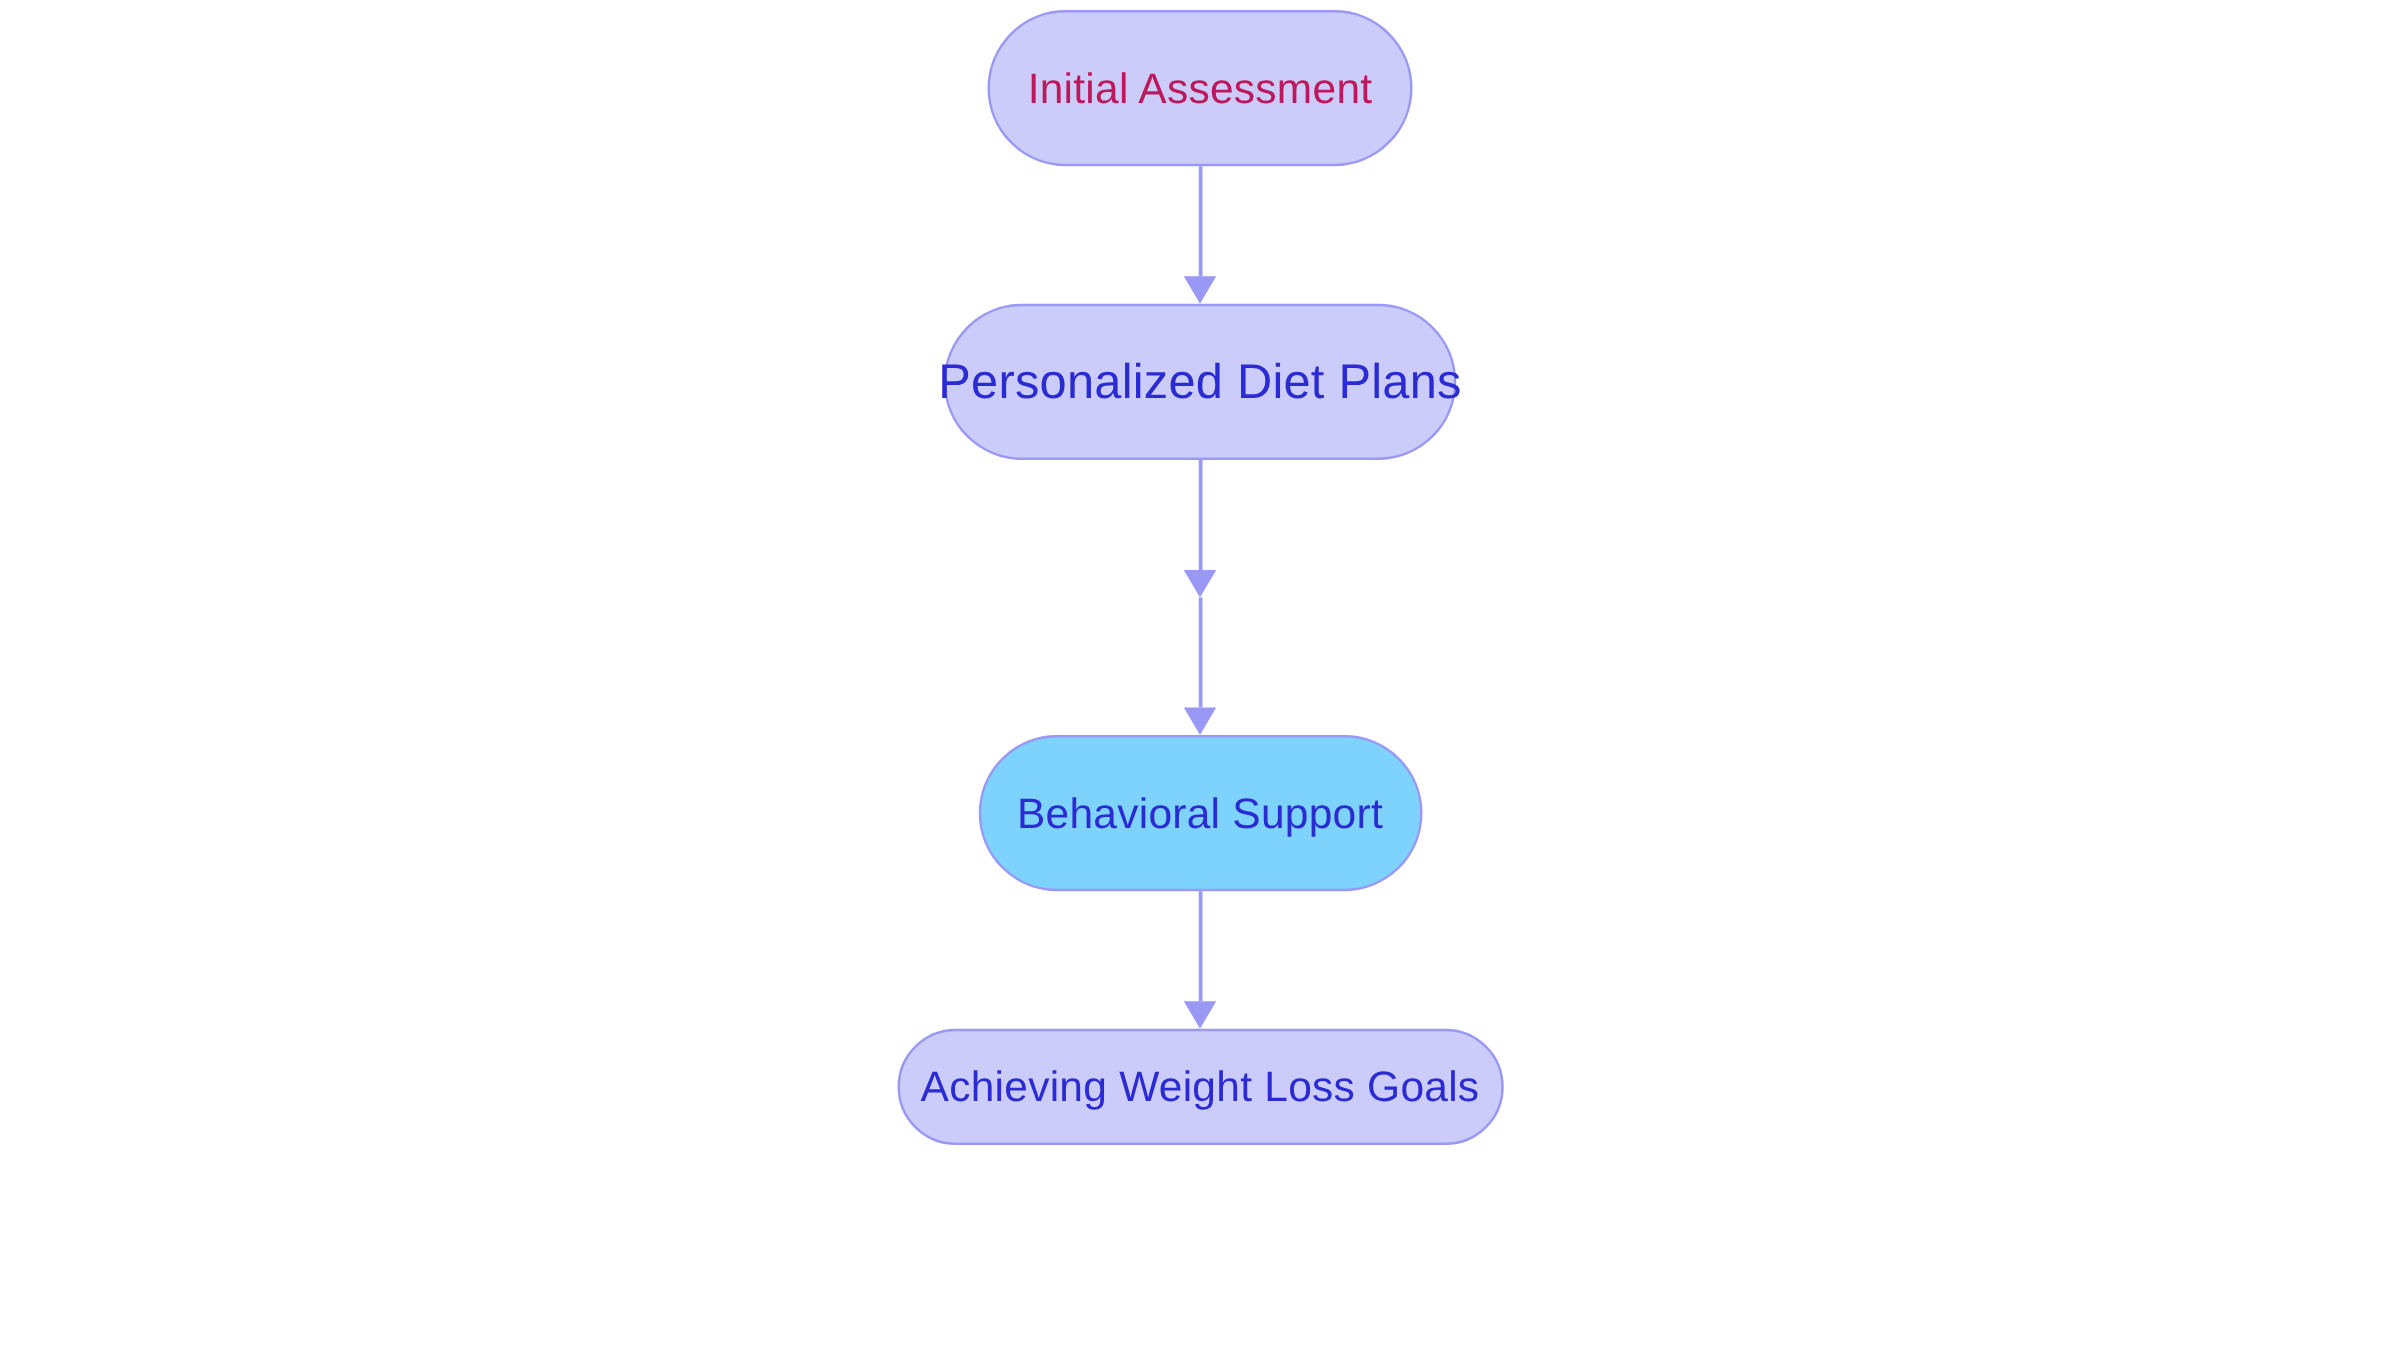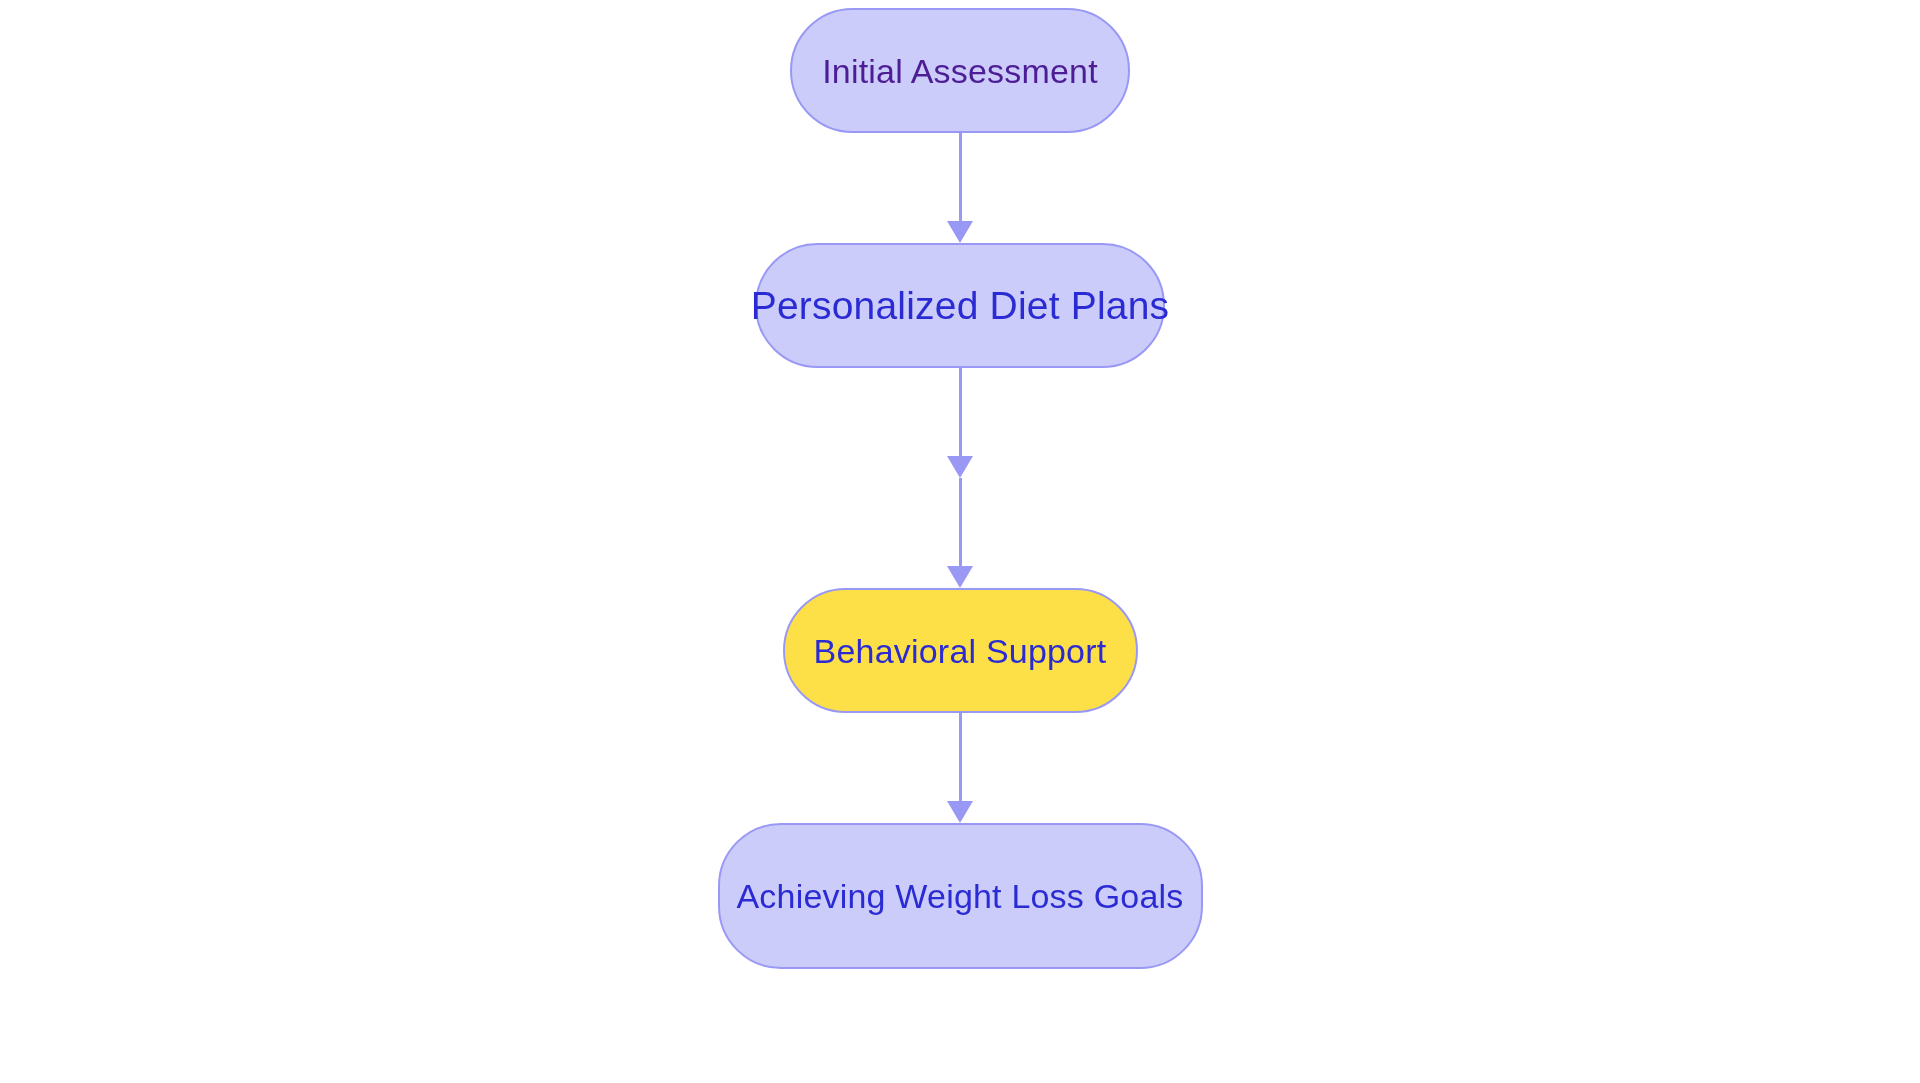--- a/index.html
+++ b/index.html
@@ -73,41 +73,41 @@
     border-right: 13px solid transparent;
     flex: 0 0 auto;
   }
 </style>
 </head>
 <body>
 
 <div id="flowchart-canvas">
   <div class="flow-column" style="padding-top: 8px;">
       <div class="flow-node" style="width: 340px; height: 125px; background: rgb(204, 204, 250); border: 2px solid rgb(153, 153, 245); border-radius: 63px;">
-        <span class="flow-node-label" style="color: #4c1d95; font-size: 34px;">Initial Assessment</span>
+        <span class="flow-node-label" style="color: #be185d; font-size: 34px;">Initial Assessment</span>
       </div>
       <div class="flow-connector" style="height: 110px;">
         <div class="connector-line" style="background: rgb(153, 153, 245); width: 3px;"></div>
         <div class="connector-head" style="border-top: 22px solid rgb(153, 153, 245);"></div>
       </div>
       <div class="flow-node" style="width: 410px; height: 125px; background: rgb(204, 204, 250); border: 2px solid rgb(153, 153, 245); border-radius: 63px;">
         <span class="flow-node-label" style="color: rgb(43, 43, 212); font-size: 39px;">Personalized Diet Plans</span>
       </div>
       <div class="flow-connector" style="height: 110px;">
         <div class="connector-line" style="background: rgb(153, 153, 245); width: 3px;"></div>
         <div class="connector-head" style="border-top: 22px solid rgb(153, 153, 245);"></div>
       </div>
       <div class="flow-connector" style="height: 110px;">
         <div class="connector-line" style="background: rgb(153, 153, 245); width: 3px;"></div>
         <div class="connector-head" style="border-top: 22px solid rgb(153, 153, 245);"></div>
       </div>
-      <div class="flow-node" style="width: 355px; height: 125px; background: #fde047; border: 2px solid rgb(153, 153, 245); border-radius: 63px;">
+      <div class="flow-node" style="width: 355px; height: 125px; background: #7dd3fc; border: 2px solid rgb(153, 153, 245); border-radius: 63px;">
         <span class="flow-node-label" style="color: rgb(43, 43, 212); font-size: 34px;">Behavioral Support</span>
       </div>
       <div class="flow-connector" style="height: 110px;">
         <div class="connector-line" style="background: rgb(153, 153, 245); width: 3px;"></div>
         <div class="connector-head" style="border-top: 22px solid rgb(153, 153, 245);"></div>
       </div>
-      <div class="flow-node" style="width: 485px; height: 146px; background: rgb(204, 204, 250); border: 2px solid rgb(153, 153, 245); border-radius: 63px;">
+      <div class="flow-node" style="width: 485px; height: 93px; background: rgb(204, 204, 250); border: 2px solid rgb(153, 153, 245); border-radius: 63px;">
         <span class="flow-node-label" style="color: rgb(43, 43, 212); font-size: 34px;">Achieving Weight Loss Goals</span>
       </div>
     </div>
 </div>
 
 </body></html>

